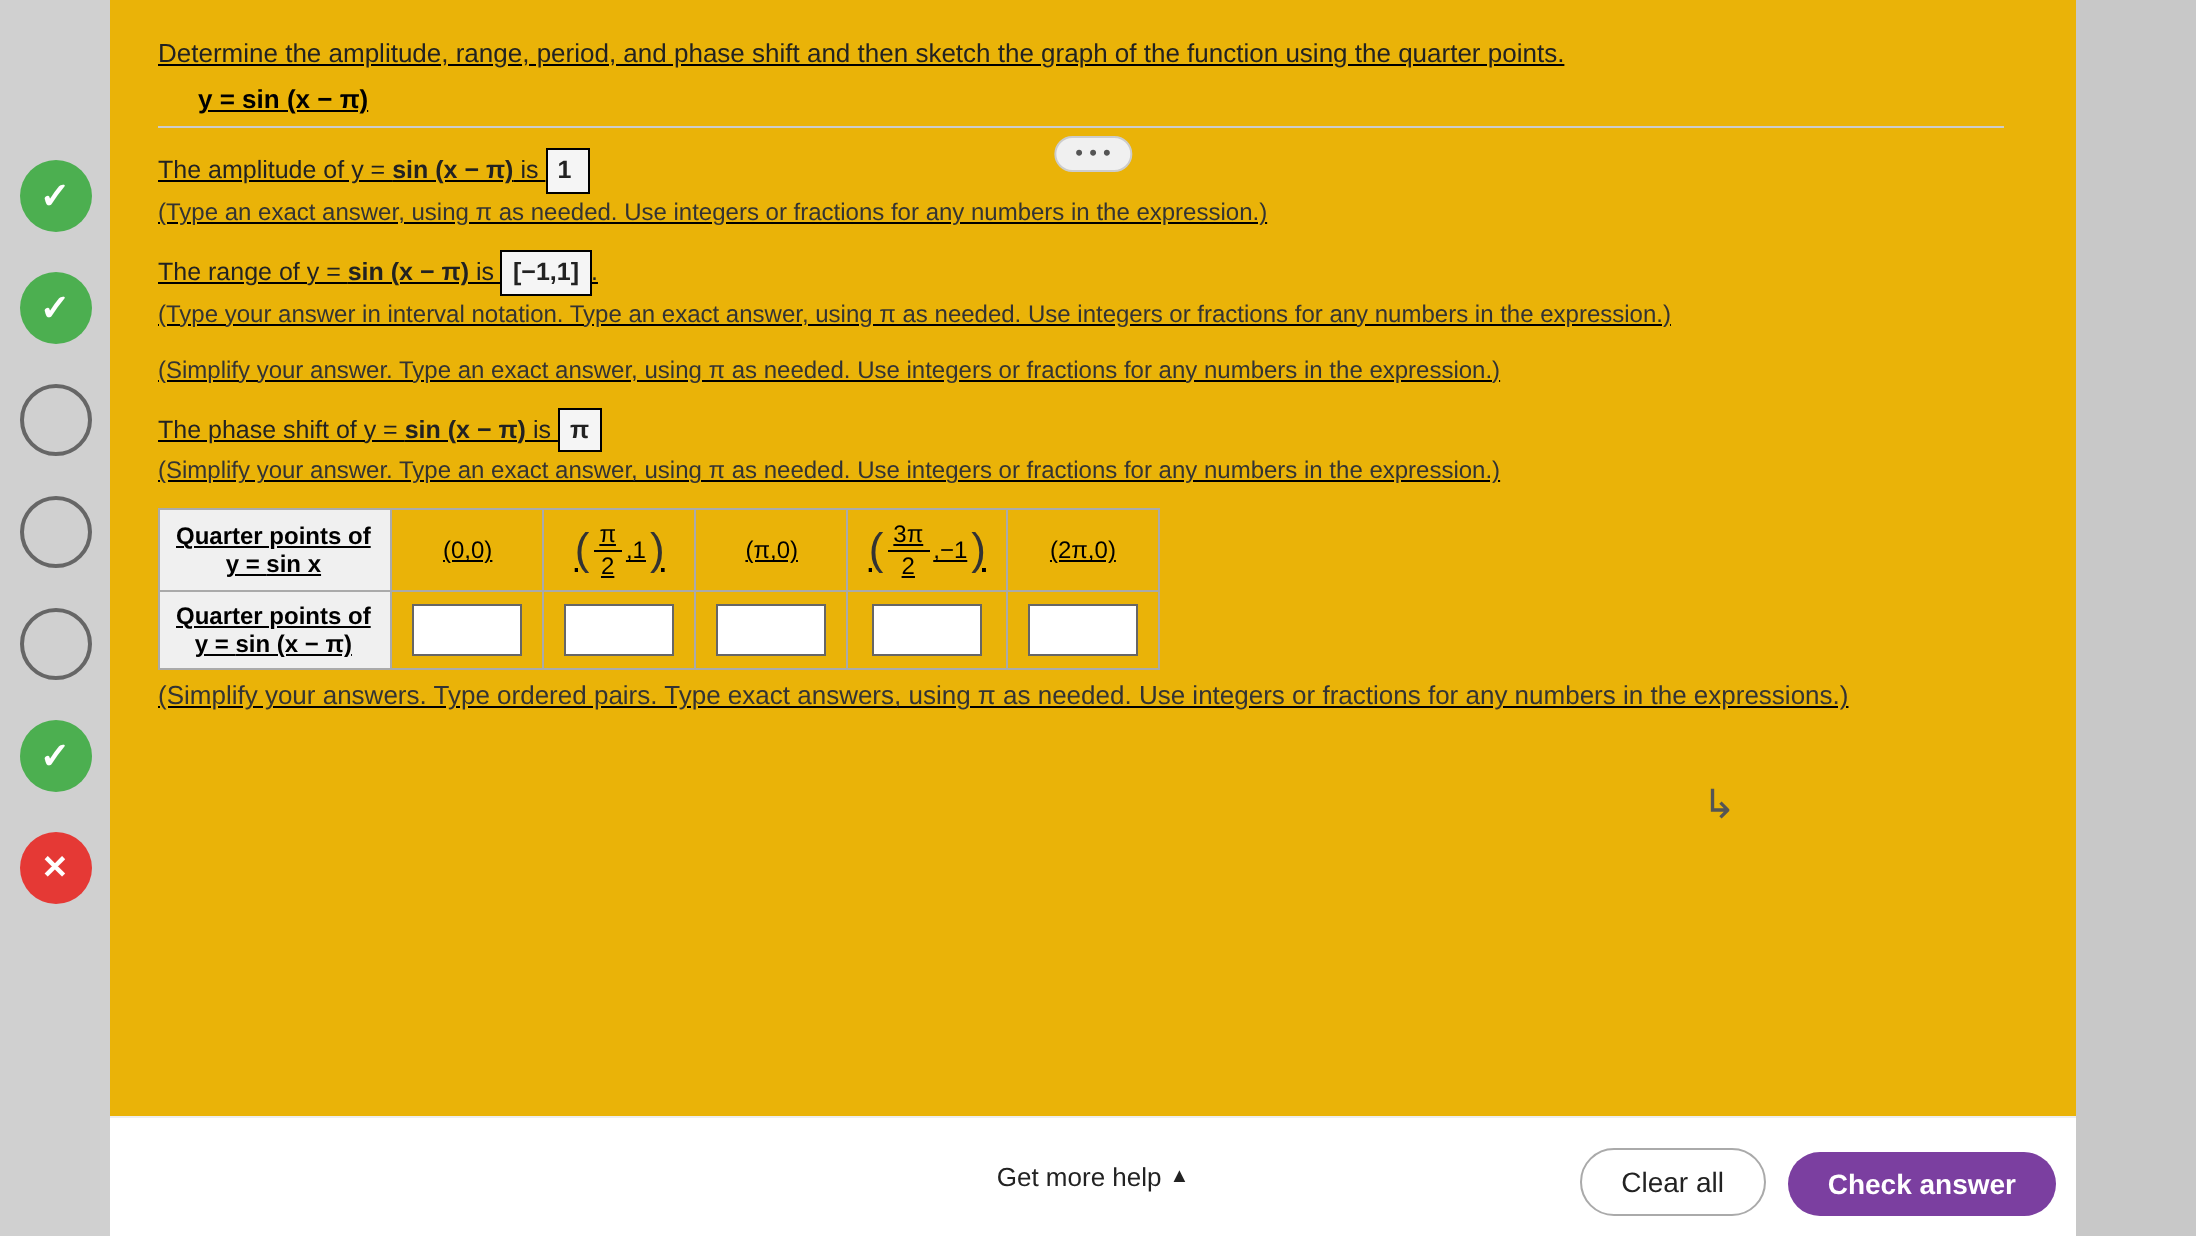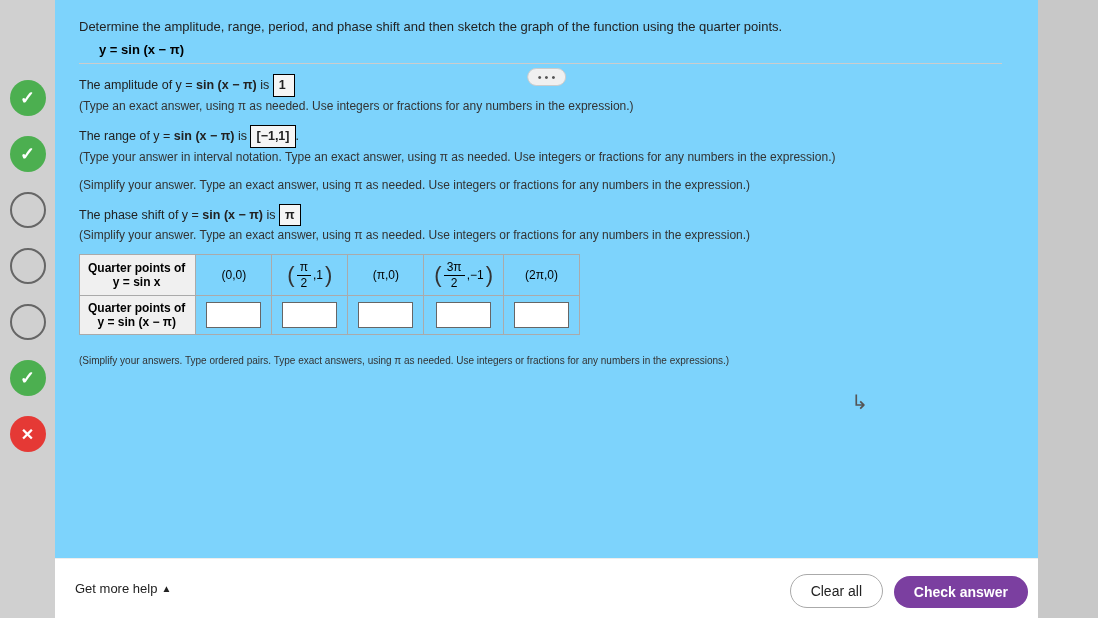--- a/index.html
+++ b/index.html
@@ -46,24 +46,25 @@
       background: transparent;
       border: 2px solid #888;
       color: #888;
     }
     .sidebar-icon.red {
       background: #e53935;
       color: white;
     }
     .content-area {
       flex: 1;
-      background: #7dd3fc;
+      background: #eab308;
       padding: 18px 36px 0 24px;
       overflow: hidden;
       position: relative;
+      text-decoration: underline;
     }
     .problem-title {
       font-size: 13px;
       color: #222;
       margin-bottom: 6px;
       line-height: 1.4;
     }
     .formula-line {
       font-size: 13px;
       font-weight: bold;
@@ -152,20 +153,21 @@
       position: absolute;
       bottom: 0;
       left: 0;
       right: 0;
       height: 60px;
       background: white;
       border-top: 1px solid #eee;
       display: flex;
       align-items: center;
       padding: 0 20px;
+      justify-content: center;
     }
     .get-more-help {
       font-size: 13px;
       color: #222;
       cursor: pointer;
       display: flex;
       align-items: center;
       gap: 4px;
     }
     .btn-clear {
@@ -323,21 +325,21 @@
           <td>
             <input type="text" class="input-box" style="width: 55px; height: 26px;">
           </td>
           <td>
             <input type="text" class="input-box" style="width: 55px; height: 26px;">
           </td>
         </tr>
       </tbody>
     </table>
 
-    <p style="font-size:10px; color:#333; margin-top:20px;">(Simplify your answers. Type ordered pairs. Type exact answers, using π as needed. Use integers or fractions for any numbers in the expressions.)</p>
+    <p style="font-size:13px; color:#333; margin-top:5px;">(Simplify your answers. Type ordered pairs. Type exact answers, using π as needed. Use integers or fractions for any numbers in the expressions.)</p>
 
     <div class="cursor-area">↳</div>
 
     <div class="bottom-bar">
       <div class="get-more-help">
         <span>Get more help</span>
         <span style="font-size:10px;">▲</span>
       </div>
       <button class="btn-clear">Clear all</button>
       <button class="btn-check">Check answer</button>

